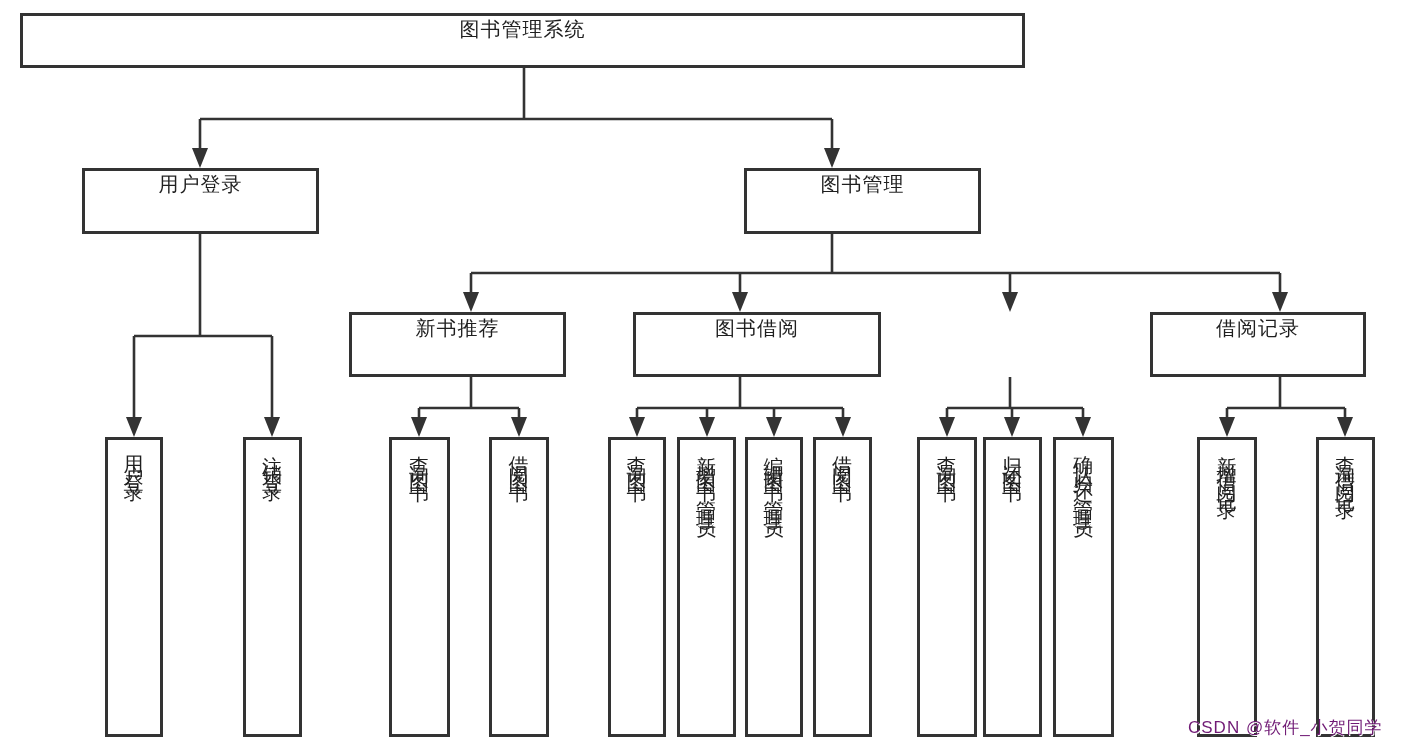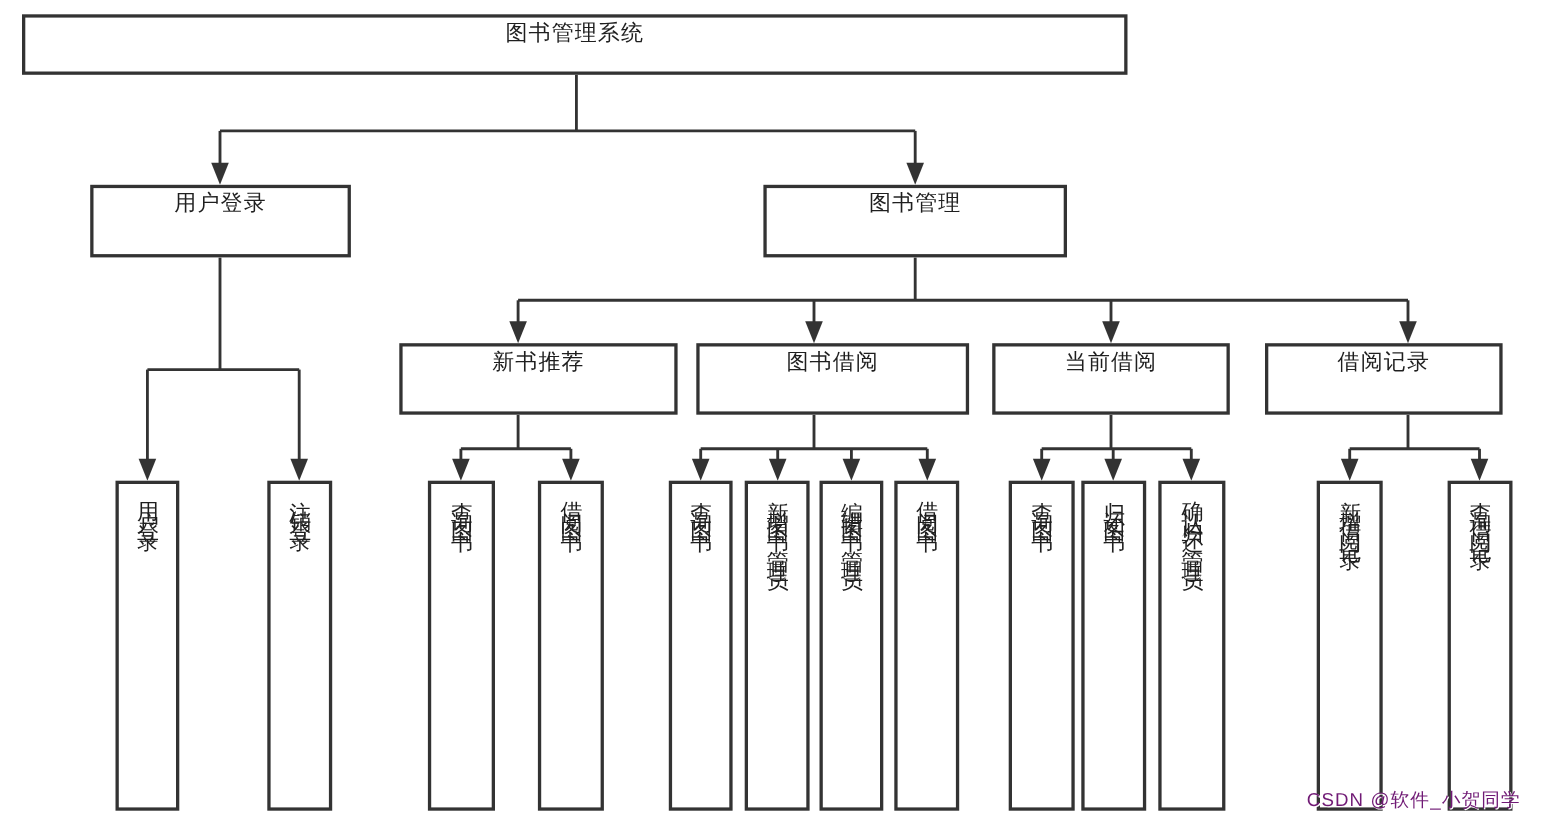--- a/index.html
+++ b/index.html
@@ -119,32 +119,29 @@
     <polygon points="1337,417 1353,417 1345,437"></polygon>
   </svg>
 
   <div class="box" style="left:20px; top:13px; width:1005px; height:55px;">
     <span>图书管理系统</span>
   </div>
 
   <div class="box" style="left:82px; top:168px; width:237px; height:66px;">
     <span>用户登录</span>
   </div>
-  <div class="box" style="left:694px; top:168px; width:276px; height:66px;">
+  <div class="box" style="left:744px; top:168px; width:237px; height:66px;">
     <span>图书管理</span>
   </div>
 
-  <div class="box" style="left:363px; top:312px; width:253px; height:65px;">
+  <div class="box" style="left:349px; top:312px; width:217px; height:65px;">
     <span>新书推荐</span>
   </div>
   <div class="box" style="left:633px; top:312px; width:248px; height:65px;">
     <span>图书借阅</span>
-  </div>
-  <div class="box" style="left:902px; top:312px; width:216px; height:65px;">
-    <span>当前借阅</span>
   </div>
   <div class="box" style="left:1150px; top:312px; width:216px; height:65px;">
     <span>借阅记录</span>
   </div>
 
   <div class="box leaf" style="left:105px; width:58px;">
     <span class="vtext">用户登录</span>
   </div>
   <div class="box leaf" style="left:243px; width:59px;">
     <span class="vtext">注销登录</span>

